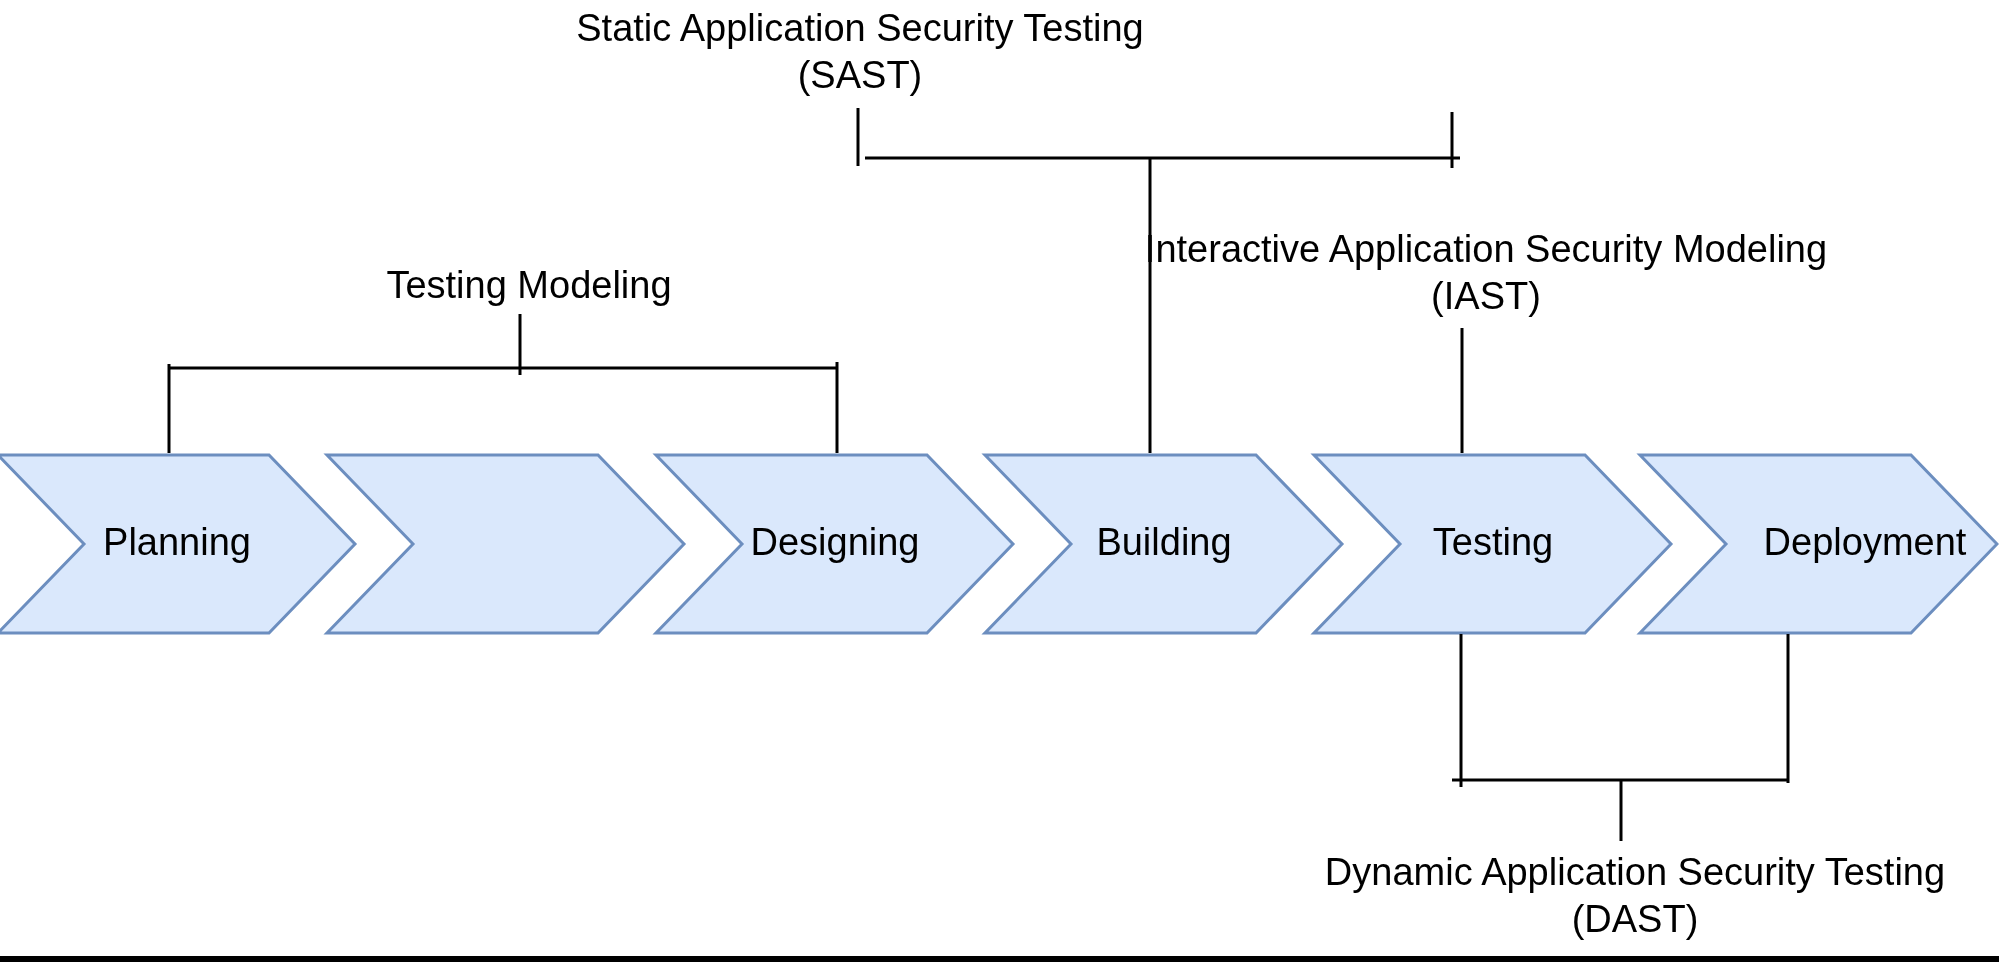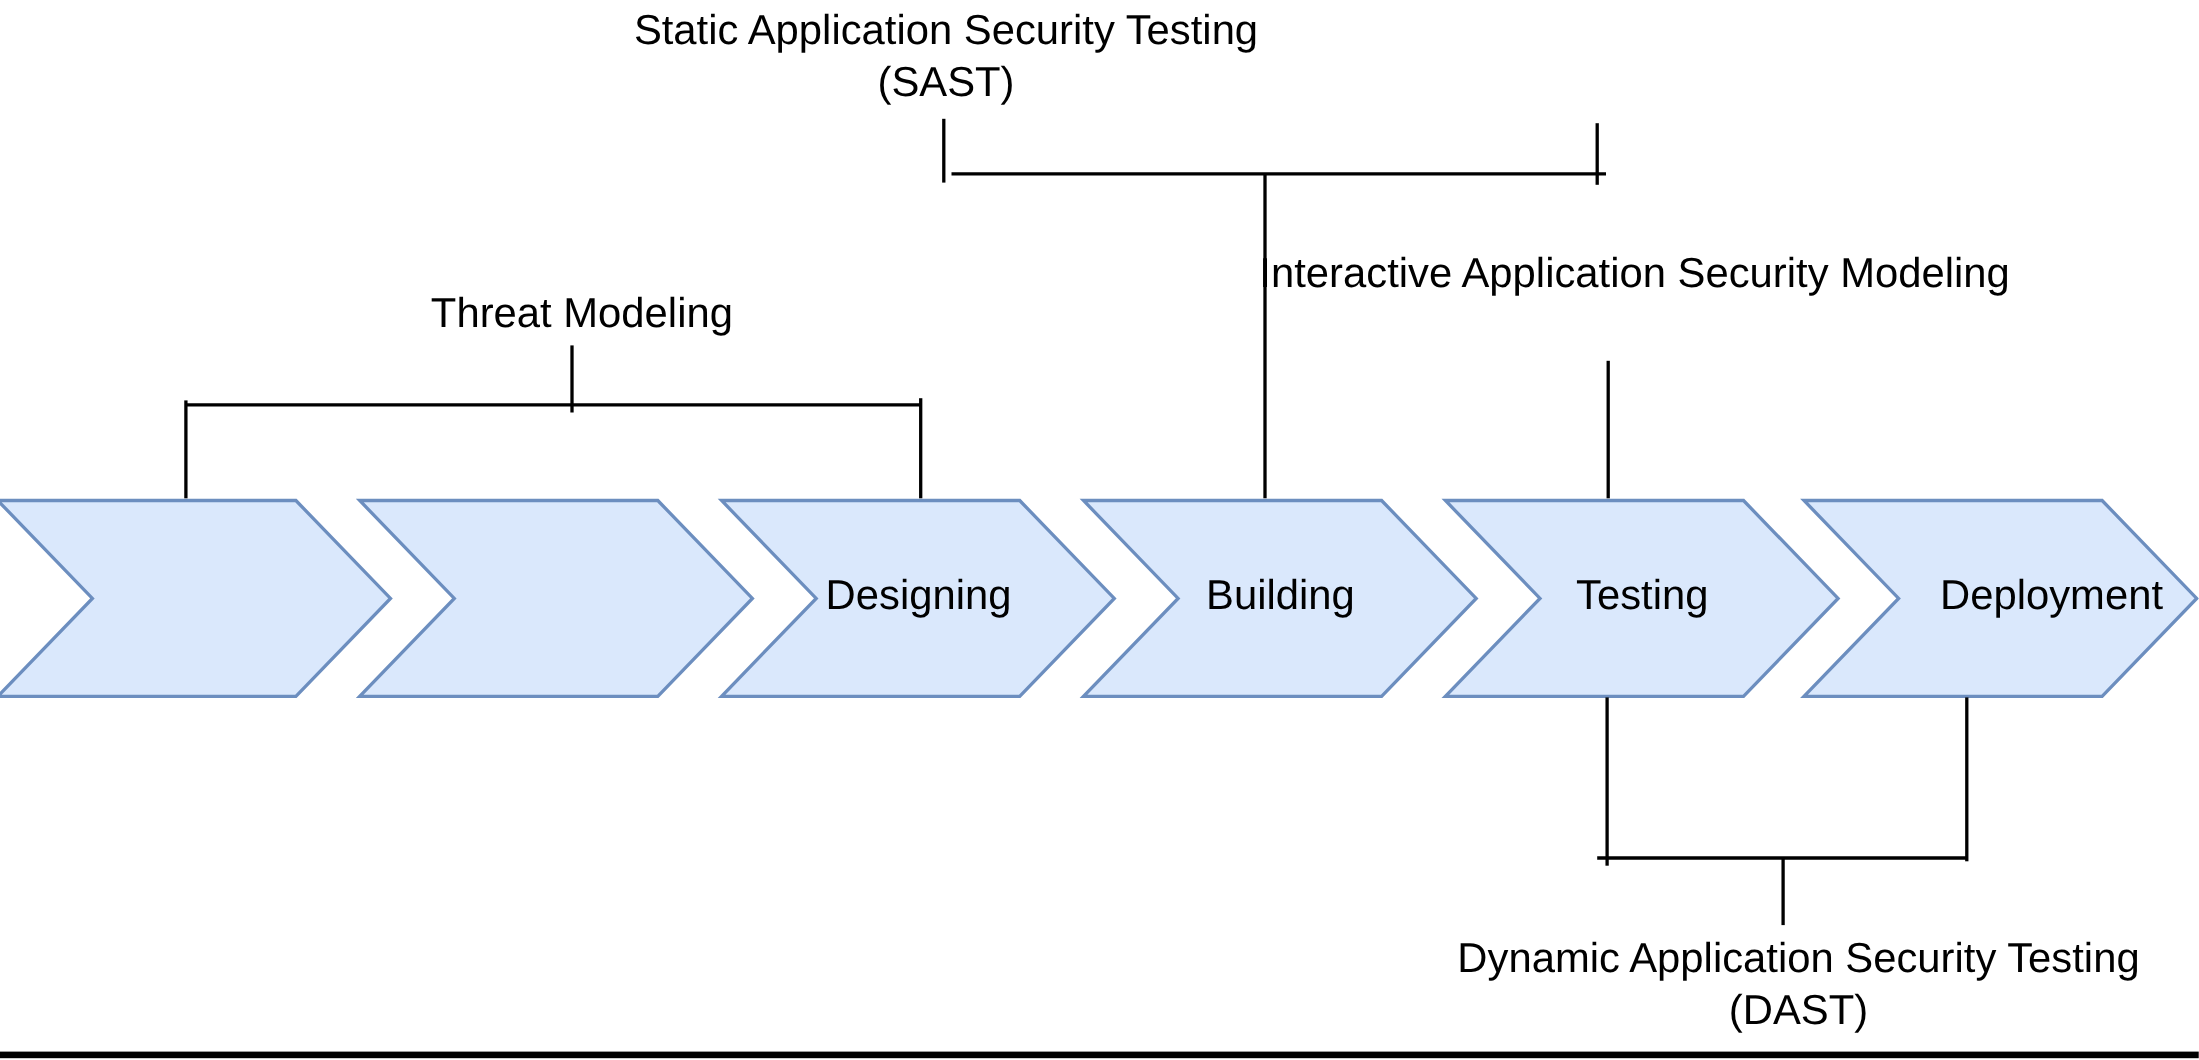--- a/index.html
+++ b/index.html
@@ -64,35 +64,37 @@
     <line x1="1462" y1="328" x2="1462" y2="453" stroke-width="3" stroke="#000000"></line>
 
     <line x1="1461" y1="634" x2="1461" y2="787" stroke-width="3" stroke="#000000"></line>
     <line x1="1452" y1="780" x2="1789" y2="780" stroke-width="3" stroke="#000000"></line>
     <line x1="1788" y1="634" x2="1788" y2="783" stroke-width="3" stroke="#000000"></line>
     <line x1="1621" y1="780" x2="1621" y2="841" stroke-width="3" stroke="#000000"></line>
 
     <rect x="0" y="956" width="1999" height="6" fill="#000000"></rect>
   </svg>
 
+  <div class="label phase-label" style="left:17px">Planning</div>
   <div class="label phase-label" style="left:1004px">Building</div>
   <div class="label phase-label" style="left:675px">Designing</div>
   <div class="label phase-label" style="left:1333px">Testing</div>
   <div class="label phase-label" style="left:1705px">Deployment</div>
 
   <div class="label note" style="left:480px; top:5px">
     <div>Static Application Security Testing</div>
     <div>(SAST)</div>
   </div>
 
 
   <div class="label note" style="left:1106px; top:226px">
     <div>Interactive Application Security Modeling</div>
+    <div>(IAST)</div>
   </div>
 
-  <div class="label note" style="left:149px; top:262px">Threat Modeling</div>
+  <div class="label note" style="left:149px; top:262px">Testing Modeling</div>
 
   <div class="label note" style="left:1255px; top:849px">
     <div>Dynamic Application Security Testing</div>
     <div>(DAST)</div>
   </div>
 
 </div>
 
 </body></html>

